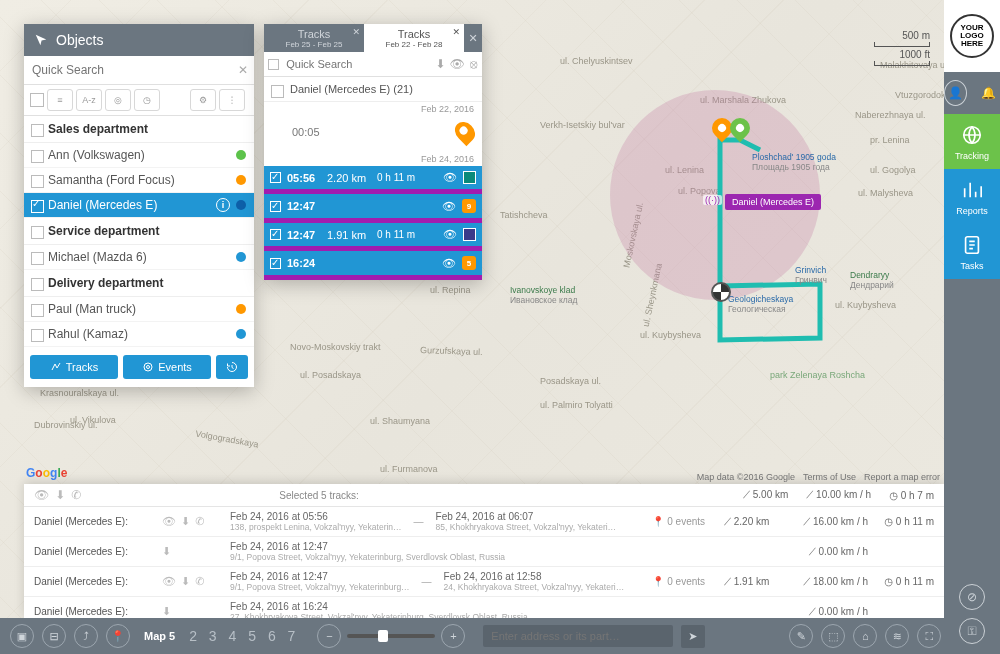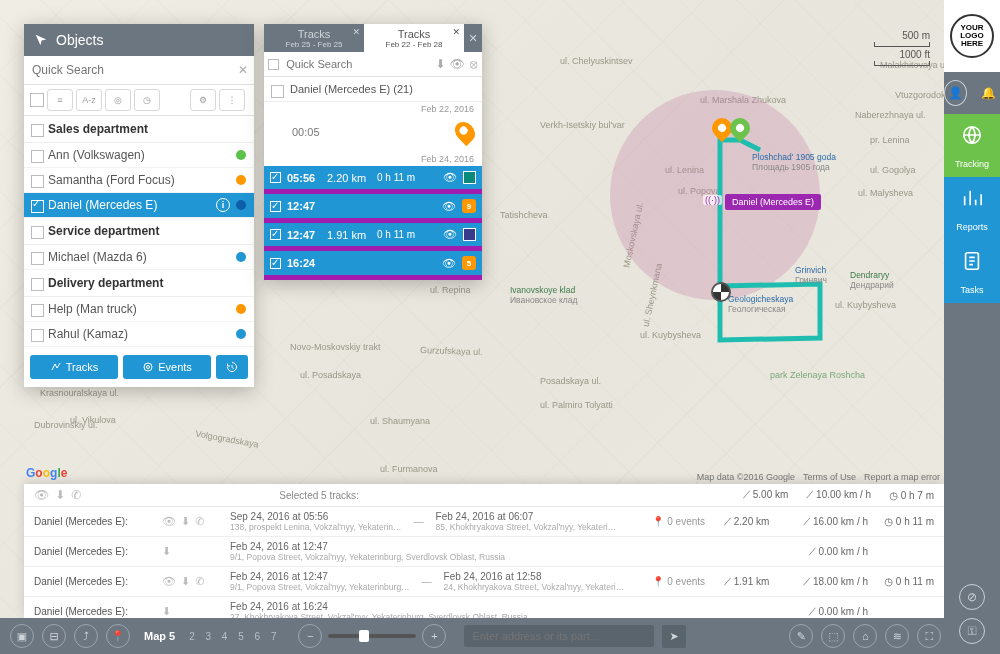--- a/index.html
+++ b/index.html
@@ -9,21 +9,21 @@
 
 .map{position:absolute;left:0;top:0;right:0;bottom:0;background:linear-gradient(135deg,#f0ede4 0%,#e8e5dc 50%,#ece9e0 100%)}
 .map::before{content:"";position:absolute;inset:0;background:repeating-linear-gradient(45deg,transparent 0 40px,rgba(200,190,170,.15) 40px 41px),repeating-linear-gradient(-45deg,transparent 0 55px,rgba(200,190,170,.12) 55px 56px)}
 .streetlabel{position:absolute;font-size:9px;color:#9a9688;white-space:nowrap}
 
 
 .rnav{position:absolute;right:0;top:0;width:56px;height:100%;display:flex;flex-direction:column;z-index:40}
 .logo{height:72px;background:#fff;display:flex;align-items:center;justify-content:center}
 .logo-c{width:44px;height:44px;border-radius:50%;background:#fff;border:2px solid #333;display:flex;align-items:center;justify-content:center;font-size:8px;font-weight:900;text-align:center;line-height:1}
 .rnav .strip{background:#6b7680;flex:0 0 auto;display:flex;justify-content:center;gap:10px;padding:8px 0}
-.navbtn{width:56px;padding:10px 0 8px;display:flex;flex-direction:column;align-items:center;gap:13px;color:#fff;font-size:9px;cursor:pointer}
+.navbtn{width:56px;padding:10px 0 8px;display:flex;flex-direction:column;align-items:center;gap:5px;color:#fff;font-size:9px;cursor:pointer}
 .navbtn.active{background:#6cc24a}
 .navbtn.blue{background:#2196d4}
 .navbtn svg{width:22px;height:22px;fill:none;stroke:#fff;stroke-width:1.8}
 .rnav .filler{flex:1;background:#6b7680}
 .rnav .bot{background:#6b7680;display:flex;flex-direction:column;align-items:center;gap:8px;padding:10px 0}
 .circlei{width:26px;height:26px;border:1.5px solid #cbd1d6;border-radius:50%;display:flex;align-items:center;justify-content:center;color:#cbd1d6;font-size:12px;cursor:pointer}
 
 
 .objects{position:absolute;left:24px;top:24px;width:230px;background:#fff;box-shadow:0 4px 18px rgba(0,0,0,.25);z-index:30;font-size:12px}
 .objects .hdr{background:#6b7680;color:#fff;display:flex;align-items:center;gap:8px;padding:8px 10px;font-size:14px}
@@ -93,21 +93,21 @@
 .res-row .dash{color:#aaa}
 .res-row .ev{width:62px;color:#999}
 .res-row .dist{width:54px;}
 .res-row .spd{width:80px;text-align:right}
 .res-row .dur{width:56px;text-align:right}
 
 
 .bbar{position:absolute;left:0;right:0;bottom:0;height:36px;background:#6b7680;display:flex;align-items:center;padding:0 10px;gap:8px;color:#cfd5da;font-size:11px;z-index:35}
 .bbar .ci{width:24px;height:24px;border:1.3px solid #9ca6af;border-radius:50%;display:flex;align-items:center;justify-content:center;font-size:11px;cursor:pointer}
 .bbar .maplbl{color:#fff;font-weight:bold;margin:0 6px}
-.bbar .nums{color:#b7bfc6;letter-spacing:4px;font-size:10px}
+.bbar .nums{color:#b7bfc6;letter-spacing:4px;font-size:14px}
 .bbar .zoom{display:flex;align-items:center;gap:6px;margin:0 10px}
 .bbar .zoom .track{width:88px;height:4px;background:#555;border-radius:2px;position:relative}
 .bbar .zoom .track .th{position:absolute;left:35%;top:-4px;width:10px;height:12px;background:#fff;border-radius:2px}
 .bbar .addr-in{background:#5a646d;border:0;color:#cfd5da;padding:5px 8px;font-size:11px;width:190px;outline:none;border-radius:2px}
 .bbar .go{background:#5a646d;padding:5px 7px;border-radius:2px;cursor:pointer}
 .bbar .sp{flex:1}
 .bbar .help{display:flex;align-items:center;gap:4px;color:#fff;cursor:pointer}
 
 
 .scale{position:absolute;right:70px;top:30px;font-size:10px;color:#555;text-align:right;z-index:5}
@@ -265,21 +265,21 @@
         <span class="info">i</span>
         <span class="dot" style="background:#0d5fa8"></span>
       </div>
     <div class="grp">Service department</div>
     <div class="obj">
         <span class="nm">Michael (Mazda 6)</span>
         <span class="dot" style="background:#2196d4"></span>
       </div>
     <div class="grp">Delivery department</div>
     <div class="obj">
-        <span class="nm">Help (Man truck)</span>
+        <span class="nm">Paul (Man truck)</span>
         <span class="dot" style="background:#ff9800"></span>
       </div>
     <div class="obj">
         <span class="nm">Rahul (Kamaz)</span>
         <span class="dot" style="background:#2196d4"></span>
       </div>
     <div class="btns">
       <div class="b">
           <svg viewBox="0 0 24 24">
             <path d="M4 18l6-12 4 8 6-10"></path>
@@ -378,21 +378,21 @@
     <div id="res-rows">
         <div class="res-row">
           <span class="who">Daniel (Mercedes E):</span>
           <span class="ics">
             <span>👁</span>
             <span>⬇</span>
             <span>✆</span>
           </span>
   <span class="seg">
             <span class="ts">
-              <div>Sep 24, 2016 at 05:56</div>
+              <div>Feb 24, 2016 at 05:56</div>
               <div class="addr">138, prospekt Lenina, Vokzal'nyy, Yekaterin…</div>
             </span>
   <span class="dash">—</span>
             <span class="ts">
               <div>Feb 24, 2016 at 06:07</div>
               <div class="addr">85, Khokhryakova Street, Vokzal'nyy, Yekateri…</div>
             </span>
           </span>
   <span class="ev">📍 0 events</span>
   <span class="dist">⟋ 2.20 km</span>

